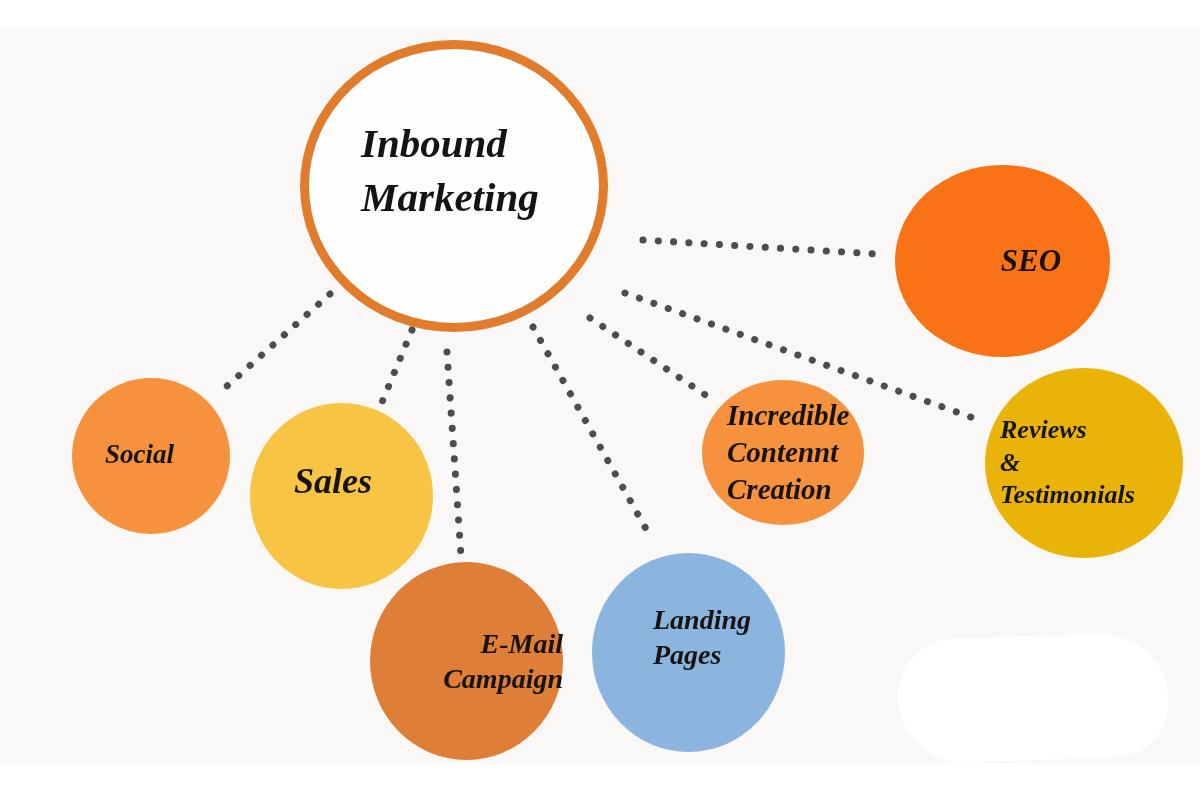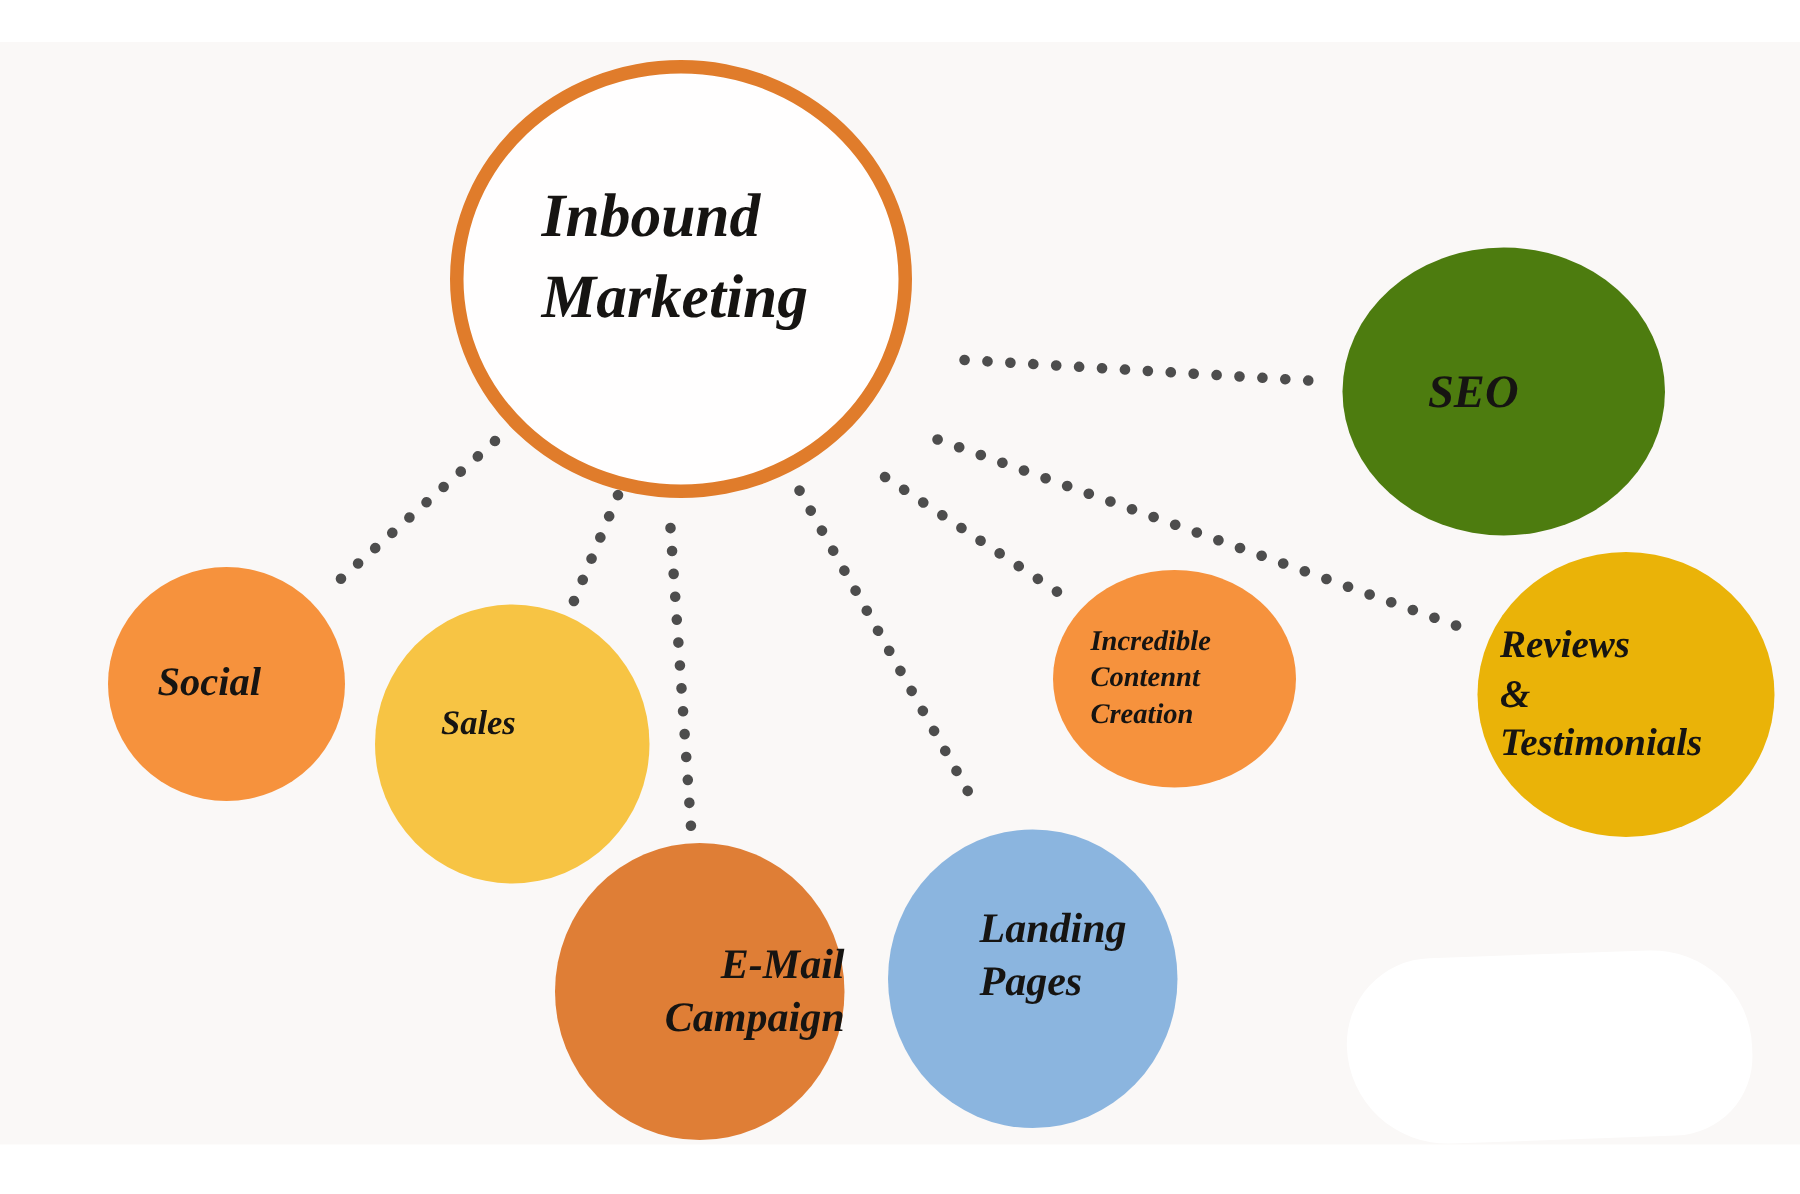--- a/index.html
+++ b/index.html
@@ -35,26 +35,26 @@
   }
   .node span{display:block;}
   .n-center{
     left:300px;top:40px;width:308px;height:292px;
     border:9px solid #e07c2b;
     padding-left:52px;font-size:41px;line-height:1.32;
   }
   .n-center .lines{transform:translateY(-16px);}
   .n-social{left:72px;top:378px;width:158px;height:156px;padding-left:33px;font-size:27px;line-height:1.2;}
   .n-social .lines{transform:translateY(-8px);margin-top:12px;}
-  .n-sales{left:250px;top:403px;width:183px;height:186px;padding-left:44px;font-size:23px;line-height:1.22;}
+  .n-sales{left:250px;top:403px;width:183px;height:186px;padding-left:44px;font-size:36px;line-height:1.22;}
   .n-sales .lines{transform:translateY(-14px);}
   .n-email{left:370px;top:562px;width:193px;height:198px;padding-left:37px;font-size:28px;line-height:1.25;text-align:right;}
   .n-landing{left:592px;top:553px;width:193px;height:199px;padding-left:36px;font-size:28px;line-height:1.25;}
   .n-landing .lines{transform:translateY(-16px);margin-left:25px;}
-  .n-incredible{left:702px;top:380px;width:162px;height:145px;padding-left:25px;font-size:19px;line-height:1.28;}
+  .n-incredible{left:702px;top:380px;width:162px;height:145px;padding-left:25px;font-size:29px;line-height:1.28;}
   .n-seo{left:895px;top:165px;width:215px;height:192px;padding-left:57px;font-size:31px;line-height:1.2;}
   .n-reviews{left:985px;top:368px;width:198px;height:190px;padding-left:15px;font-size:26px;line-height:1.25;}
 </style>
 </head>
 <body>
 
 <div class="canvas" style="background-color: rgb(250, 248, 247);">
 
   <div class="strip top" style="background-color: rgb(255, 255, 255);"></div>
   <div class="strip bottom" style="background-color: rgb(255, 255, 255);"></div>
@@ -104,21 +104,21 @@
   </div>
 
   <div class="node n-incredible" style="background-color: rgb(246, 146, 61);">
     <div class="lines">
       <span>Incredible</span>
       <span>Contennt</span>
       <span>Creation</span>
     </div>
   </div>
 
-  <div class="node n-seo" style="background-color: #4d7c0f;">
+  <div class="node n-seo" style="background-color: #f97316; text-align: center;">
     <div class="lines">
       <span>SEO</span>
     </div>
   </div>
 
   <div class="node n-reviews" style="background-color: #eab308;">
     <div class="lines">
       <span>Reviews</span>
       <span>&amp;</span>
       <span>Testimonials</span>

